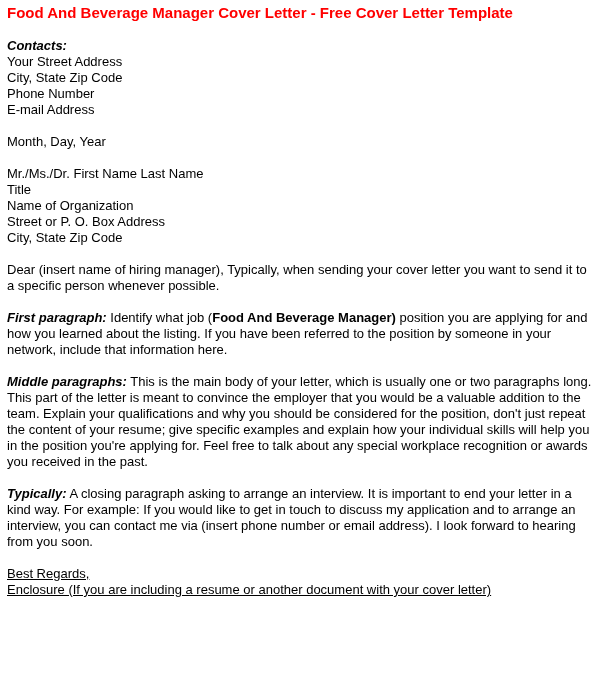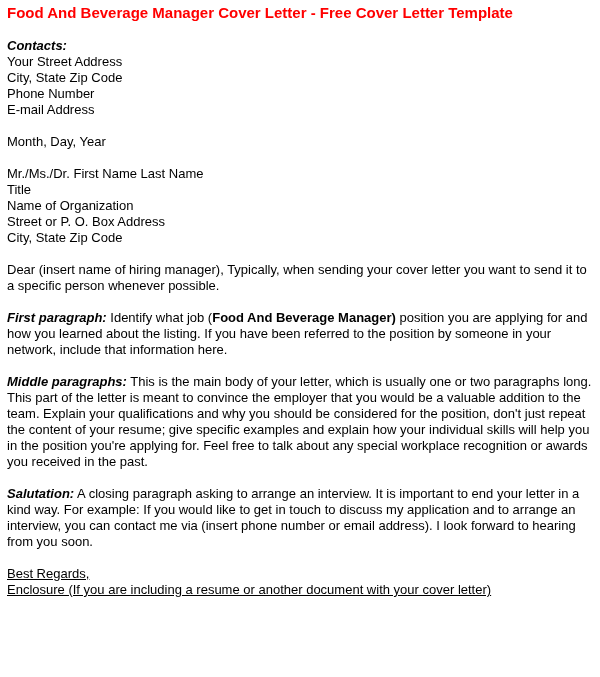--- a/index.html
+++ b/index.html
@@ -75,20 +75,20 @@
   </div>
 
   <div class="block">
     <div>Dear (insert name of hiring manager), Typically, when sending your cover letter you want to send it to a specific person whenever possible.</div>
   </div>
 
   <p class="block"><span class="hd">First paragraph:</span><span> Identify what job (</span><span class="b">Food And Beverage Manager)</span><span> position you are applying for and how you learned about the listing. If you have been referred to the position by someone in your network, include that information here.</span></p>
 
   <p class="block"><span class="hd">Middle paragraphs:</span><span> This is the main body of your letter, which is usually one or two paragraphs long. This part of the letter is meant to convince the employer that you would be a valuable addition to the team. Explain your qualifications and why you should be considered for the position, don't just repeat the content of your resume; give specific examples and explain how your individual skills will help you in the position you're applying for. Feel free to talk about any special workplace recognition or awards you received in the past.</span></p>
 
-  <p class="block"><span class="hd">Salutation:</span><span> A closing paragraph asking to arrange an interview. It is important to end your letter in a kind way. For example: If you would like to get in touch to discuss my application and to arrange an interview, you can contact me via (insert phone number or email address). I look forward to hearing from you soon.</span></p>
+  <p class="block"><span class="hd">Typically:</span><span> A closing paragraph asking to arrange an interview. It is important to end your letter in a kind way. For example: If you would like to get in touch to discuss my application and to arrange an interview, you can contact me via (insert phone number or email address). I look forward to hearing from you soon.</span></p>
 
   <div class="block">
     <div class="line">Best Regards,</div>
     <div class="line">Enclosure (If you are including a resume or another document with your cover letter)</div>
   </div>
 
 </div>
 
 </body></html>

